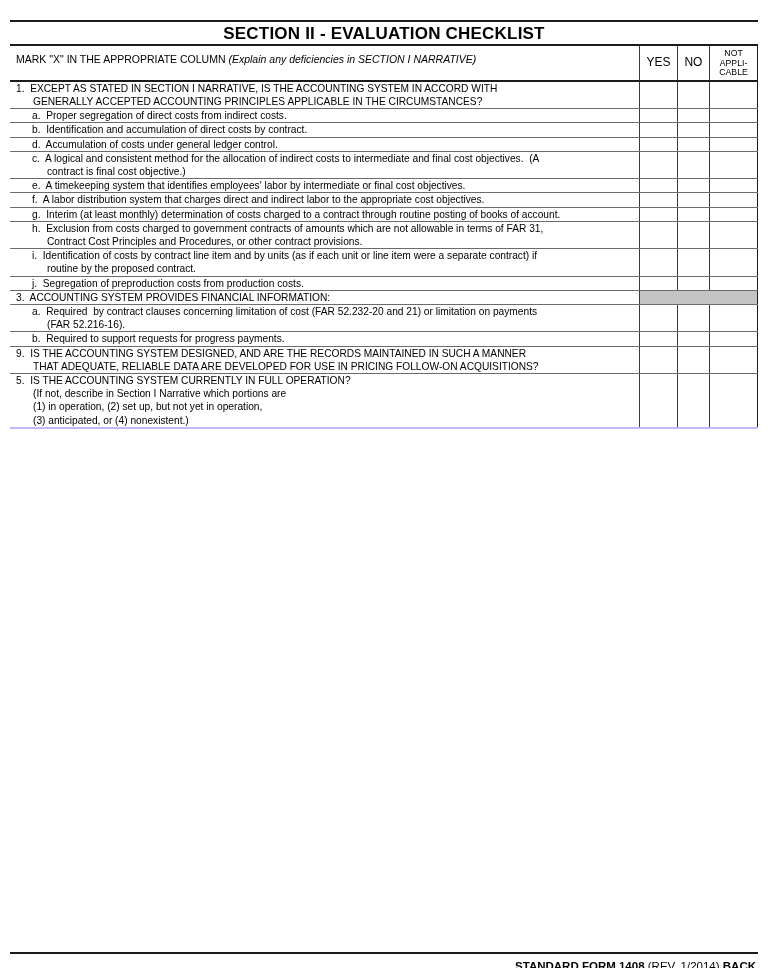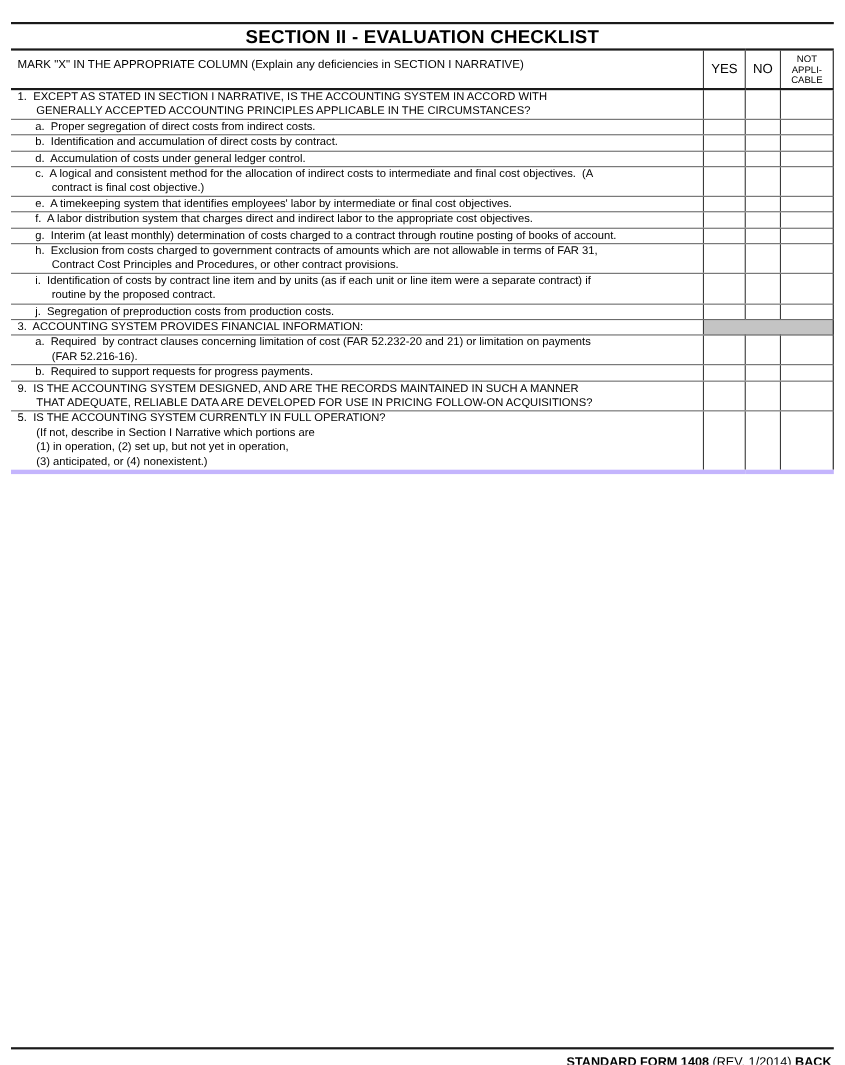--- a/index.html
+++ b/index.html
@@ -61,20 +61,21 @@
   tr.head td {
     border-bottom: 2.5px solid #1a1a1a;
     border-top: 2.5px solid #1a1a1a;
   }
   tr.head td.hd-text {
     font-size: 10.5px;
     padding: 7px 4px 7px 6px;
     line-height: 13px;
   }
   .hd-em {
+    font-style: italic;
   }
   tr.head td.hd-col {
     text-align: center;
     font-size: 12px;
     border-left: 1px solid #3a3a3a;
     vertical-align: middle;
     line-height: 11px;
     padding: 2px 1px;
   }
   tr.head td.hd-col.na {
@@ -98,21 +99,21 @@
   td.q.level-sub .ln.ind { padding-left: 15px; }
 
   td.mark {
     border-left: 1px solid #3a3a3a;
   }
   td.shaded {
     background: #c4c4c4;
     border-left: 1px solid #3a3a3a;
   }
 
-  tr.last td { border-bottom: 4px solid #c4b5fd; }
+  tr.last td { border-bottom: 2px solid #c4b5fd; }
 
   
   td.edge-right { border-right: 1.6px solid #1a1a1a; }
   tr.head td.edge-right { border-right: 1.6px solid #1a1a1a; }
 
   
   .footer {
     position: absolute;
     left: 10px;
     right: 10px;

